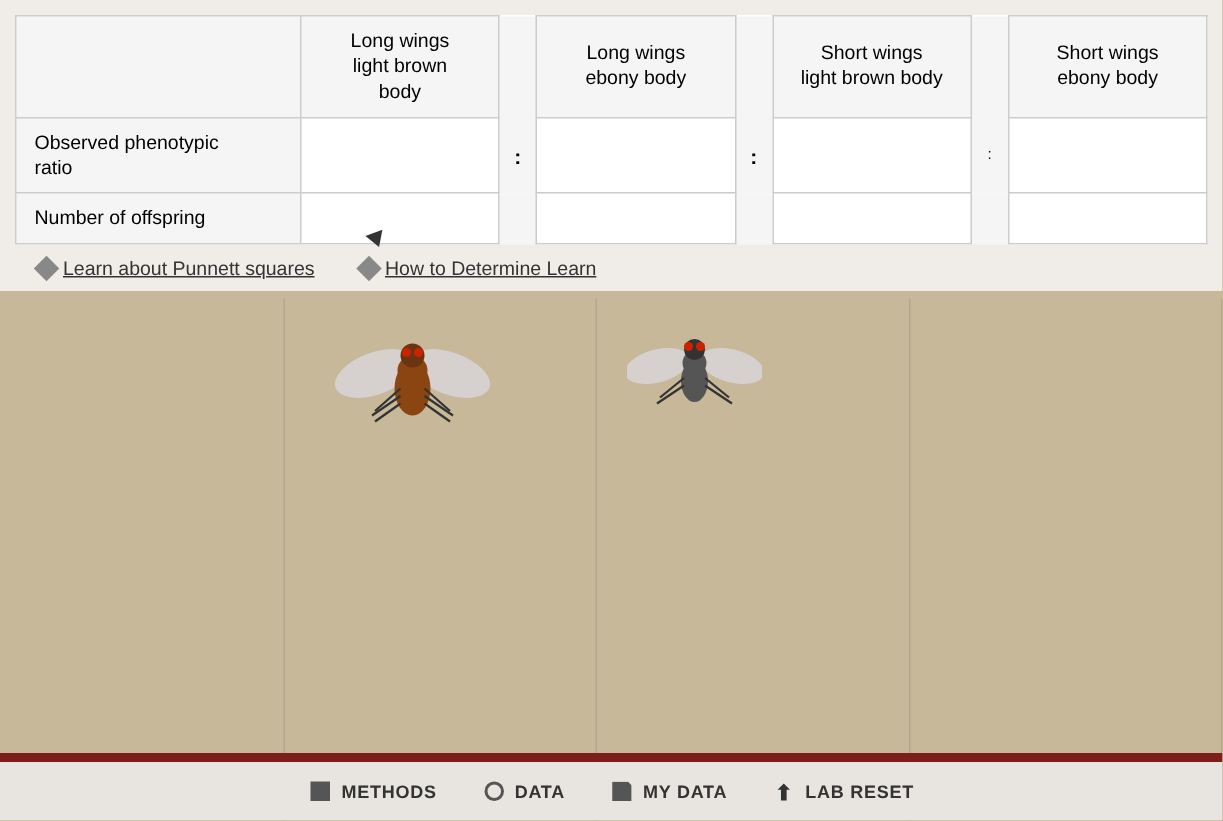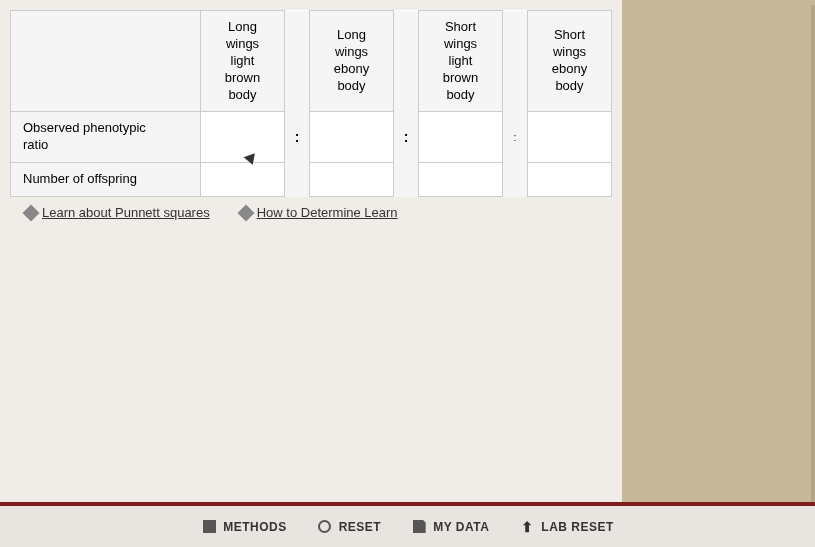--- a/index.html
+++ b/index.html
@@ -13,21 +13,21 @@
     }
 
     
     .main-area {
       position: absolute;
       top: 0;
       left: 0;
       width: 815px;
       height: 547px;
       display: flex;
-      flex-direction: row;
+      flex-direction: column;
     }
 
     
     .table-section {
       background: #f0ede8;
       padding: 10px 10px 0 10px;
       position: relative;
       z-index: 2;
     }
 
@@ -131,21 +131,21 @@
       position: absolute;
       bottom: 0;
       left: 0;
       width: 815px;
       height: 45px;
       background: #e8e5e0;
       display: flex;
       align-items: center;
       justify-content: center;
       gap: 30px;
-      border-top: 4px solid #7f1d1d;
+      border-top: 6px solid #7f1d1d;
       z-index: 10;
     }
 
     .toolbar-item {
       display: flex;
       align-items: center;
       gap: 6px;
       font-size: 12px;
       font-weight: bold;
       letter-spacing: 0.5px;
@@ -320,21 +320,21 @@
     <div class="toolbar-item">
       <div class="toolbar-icon">
         <div class="square-icon"></div>
       </div>
       <span>METHODS</span>
     </div>
     <div class="toolbar-item">
       <div class="toolbar-icon">
         <div class="circle-icon"></div>
       </div>
-      <span>RESET</span>
+      <span>DATA</span>
     </div>
     <div class="toolbar-item">
       <div class="toolbar-icon">
         <div class="notes-icon"></div>
       </div>
       <span>MY DATA</span>
     </div>
     <div class="toolbar-item">
       <div class="toolbar-icon">
         <span style="font-size:14px;">⬆</span>

